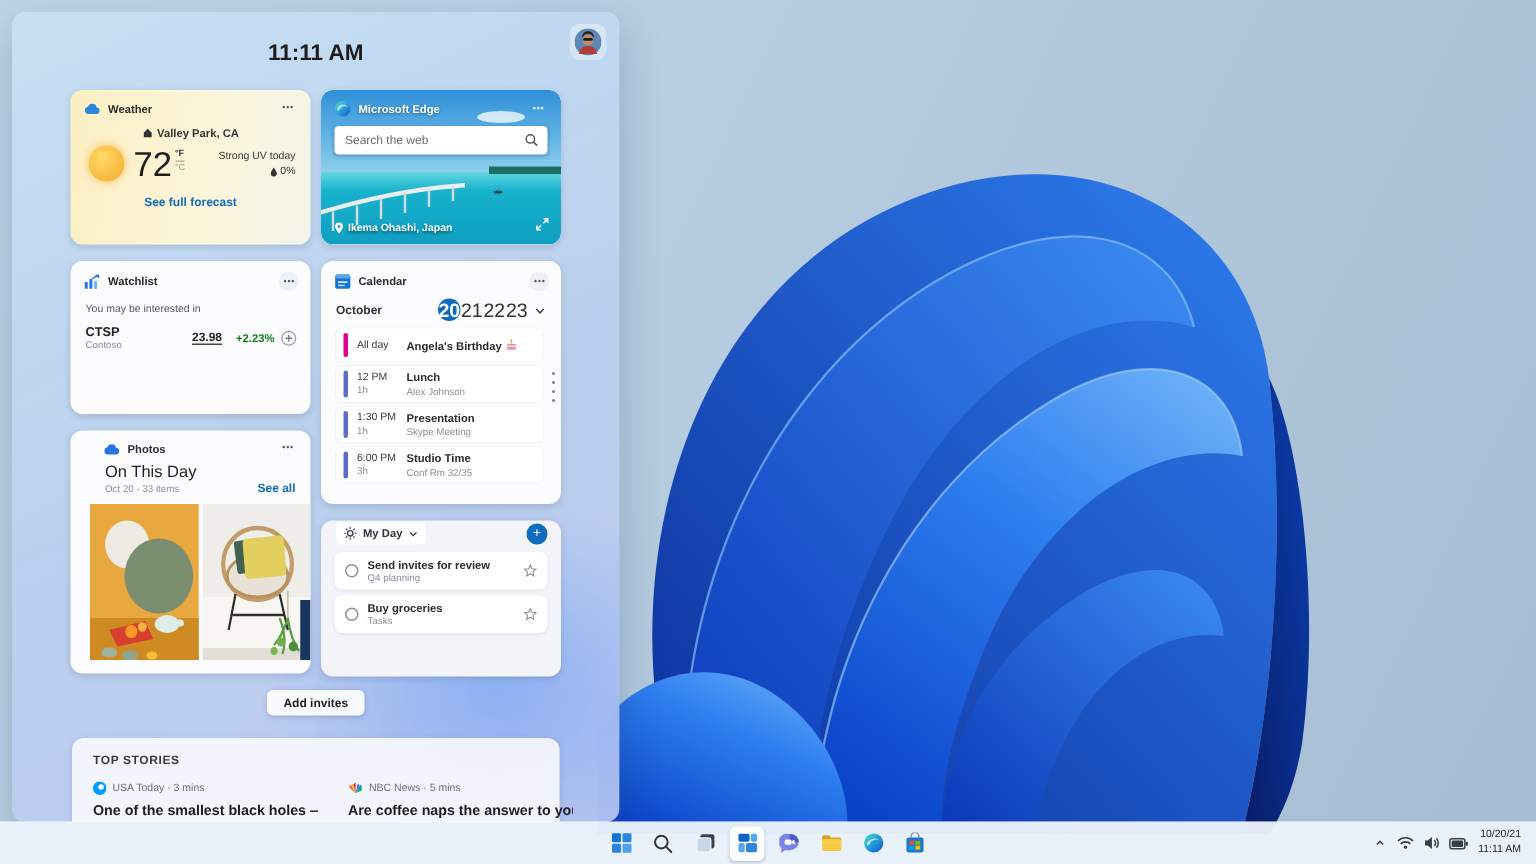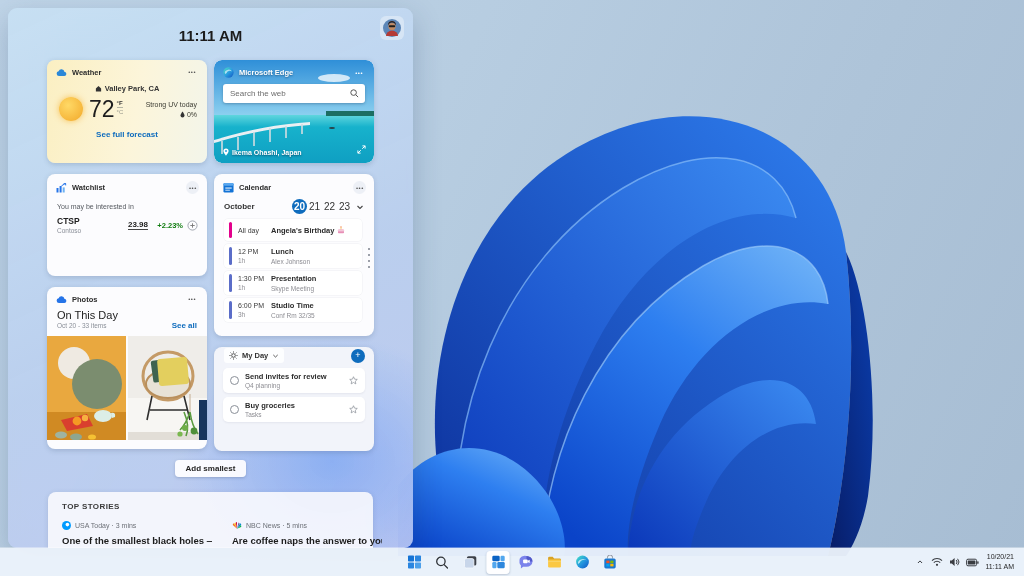--- a/index.html
+++ b/index.html
@@ -79,37 +79,37 @@
   .stock-price.u { border-bottom:1px solid #444; }
   .stock-chg { font-size:7.5px; font-weight:700; width:31px; text-align:right; }
   .chg-down { color:#d83b01; }
   .chg-up { color:#107c10; }
   .suggest { font-size:7px; color:#55595f; padding:5px 10px 2px; }
 
   
   .calendar { height:162px; }
   .cal-strip { display:flex; align-items:center; padding:1px 9px 3px 10px; }
   .cal-month { font-size:8px; font-weight:600; color:#333; flex:1; }
-  .cal-date { font-size:10px; color:#333; width:15px; height:15px; line-height:15px; text-align:center;
+  .cal-date { font-size:13px; color:#333; width:15px; height:15px; line-height:15px; text-align:center;
     border-radius:50%; cursor:pointer; }
   .cal-date.sel { background:#0f6cbd; color:#fff; font-weight:700; }
   .events { padding:2px 12px 0 10px; display:flex; flex-direction:column; gap:3px; }
   .event { display:flex; align-items:center; background:#fff; border-radius:4px; padding:3px 5px;
     box-shadow:0 0 0 .5px rgba(60,70,90,.07); cursor:pointer; }
   .ev-bar { width:3px; border-radius:2px; align-self:stretch; margin-right:6px; min-height:14px; }
   .ev-time { width:33px; }
   .ev-t1 { font-size:7px; color:#3a3a3a; }
   .ev-sub { font-size:6.5px; color:#8d8d93; margin-top:2px; }
   .ev-main { flex:1; }
   .ev-title { font-size:7.5px; font-weight:700; color:#2b2b2b; display:flex; align-items:center; gap:3px; }
   .cal-scroll { position:absolute; right:4px; top:74px; display:flex; flex-direction:column; gap:4px; cursor:pointer; }
   .cal-scroll i { width:2px; height:2px; border-radius:50%; background:#7d828c; }
 
   
-  .photos { height:162px; overflow:hidden; }
+  .photos { height:162px; overflow:hidden;padding-left:13px; }
   .photos-sub { display:flex; align-items:baseline; padding:0 10px; }
   .photos-head { font-size:11px; color:#222; width:100%; padding:1px 10px 0; }
   .photos-meta { font-size:6.5px; color:#8a8f98; flex:1; }
   .see-all { border:none; background:transparent; color:#0f6cbd; font-size:8px; font-weight:600; cursor:pointer; }
   .photo-strip { display:flex; gap:2px; margin-top:6px; height:104px; }
   .photo-strip svg { height:100%; }
 
   
   .todo { height:104px; background:#f2f4fa; }
   .todo-bar { display:flex; align-items:center; padding:1px 9px 2px 10px; gap:4px; }
@@ -498,21 +498,21 @@
               <svg width="9" height="9" viewBox="0 0 10 10">
                 <path d="M5,0.8 L6.2,3.5 L9.2,3.8 L7,5.8 L7.6,8.8 L5,7.2 L2.4,8.8 L3,5.8 L0.8,3.8 L3.8,3.5 Z" fill="none" stroke="#8a8f98" stroke-width="0.8"></path>
               </svg>
             </button>
           </div>
         </div>
       </div>
     </div>
   </div>
 
-  <button class="add-widgets">Add smallest</button>
+  <button class="add-widgets">Add invites</button>
 
   <div class="news-card">
     <div class="news-title">TOP STORIES</div>
     <div class="news-row">
       <div class="story">
         <div class="story-meta">
           <svg width="9" height="9" viewBox="0 0 10 10">
             <circle cx="5" cy="5" r="5" fill="#009bff"></circle>
             <circle cx="6" cy="4" r="2" fill="#fff"></circle>
           </svg>

